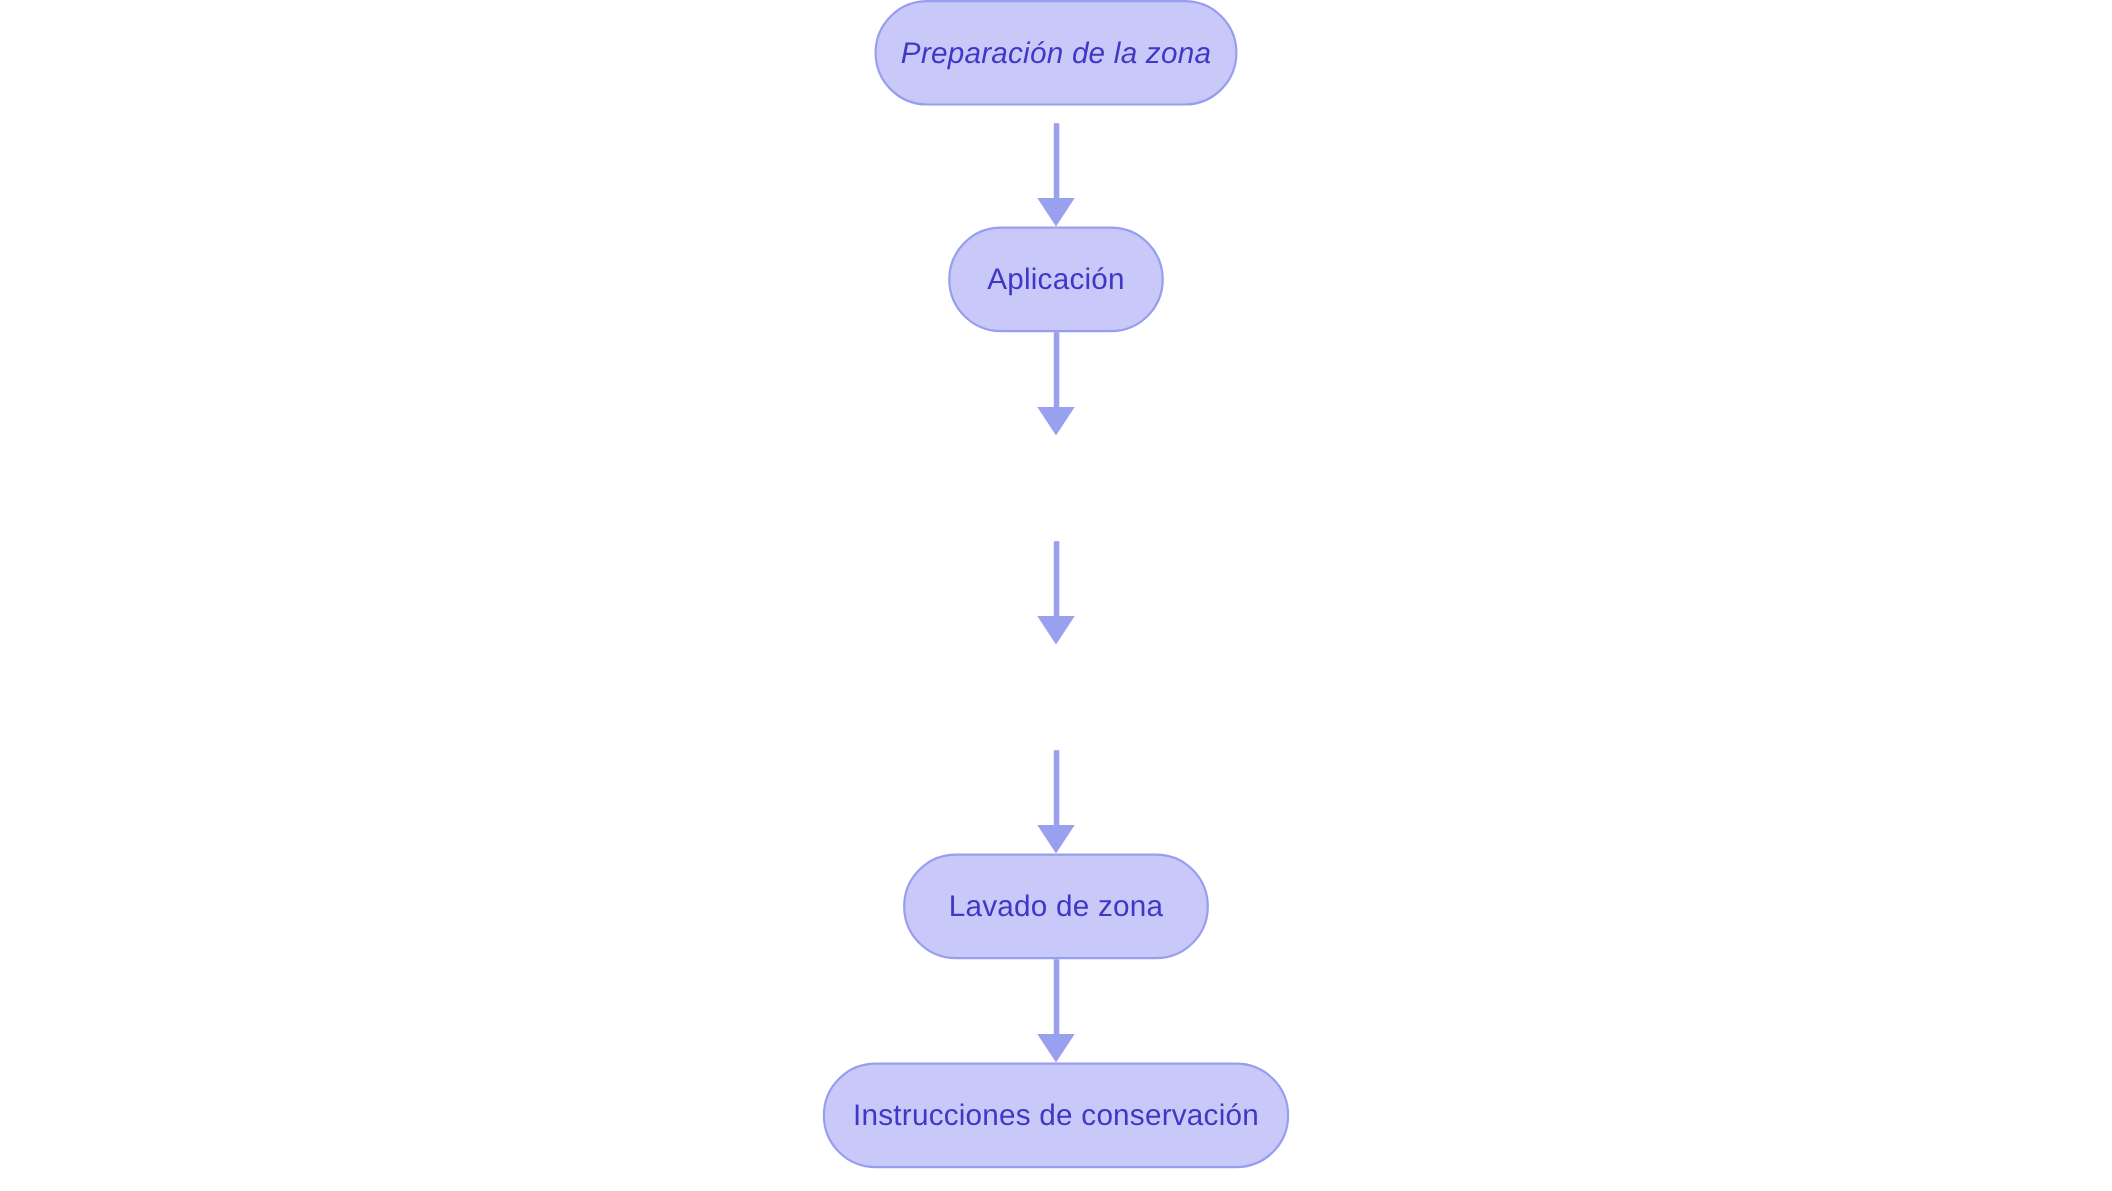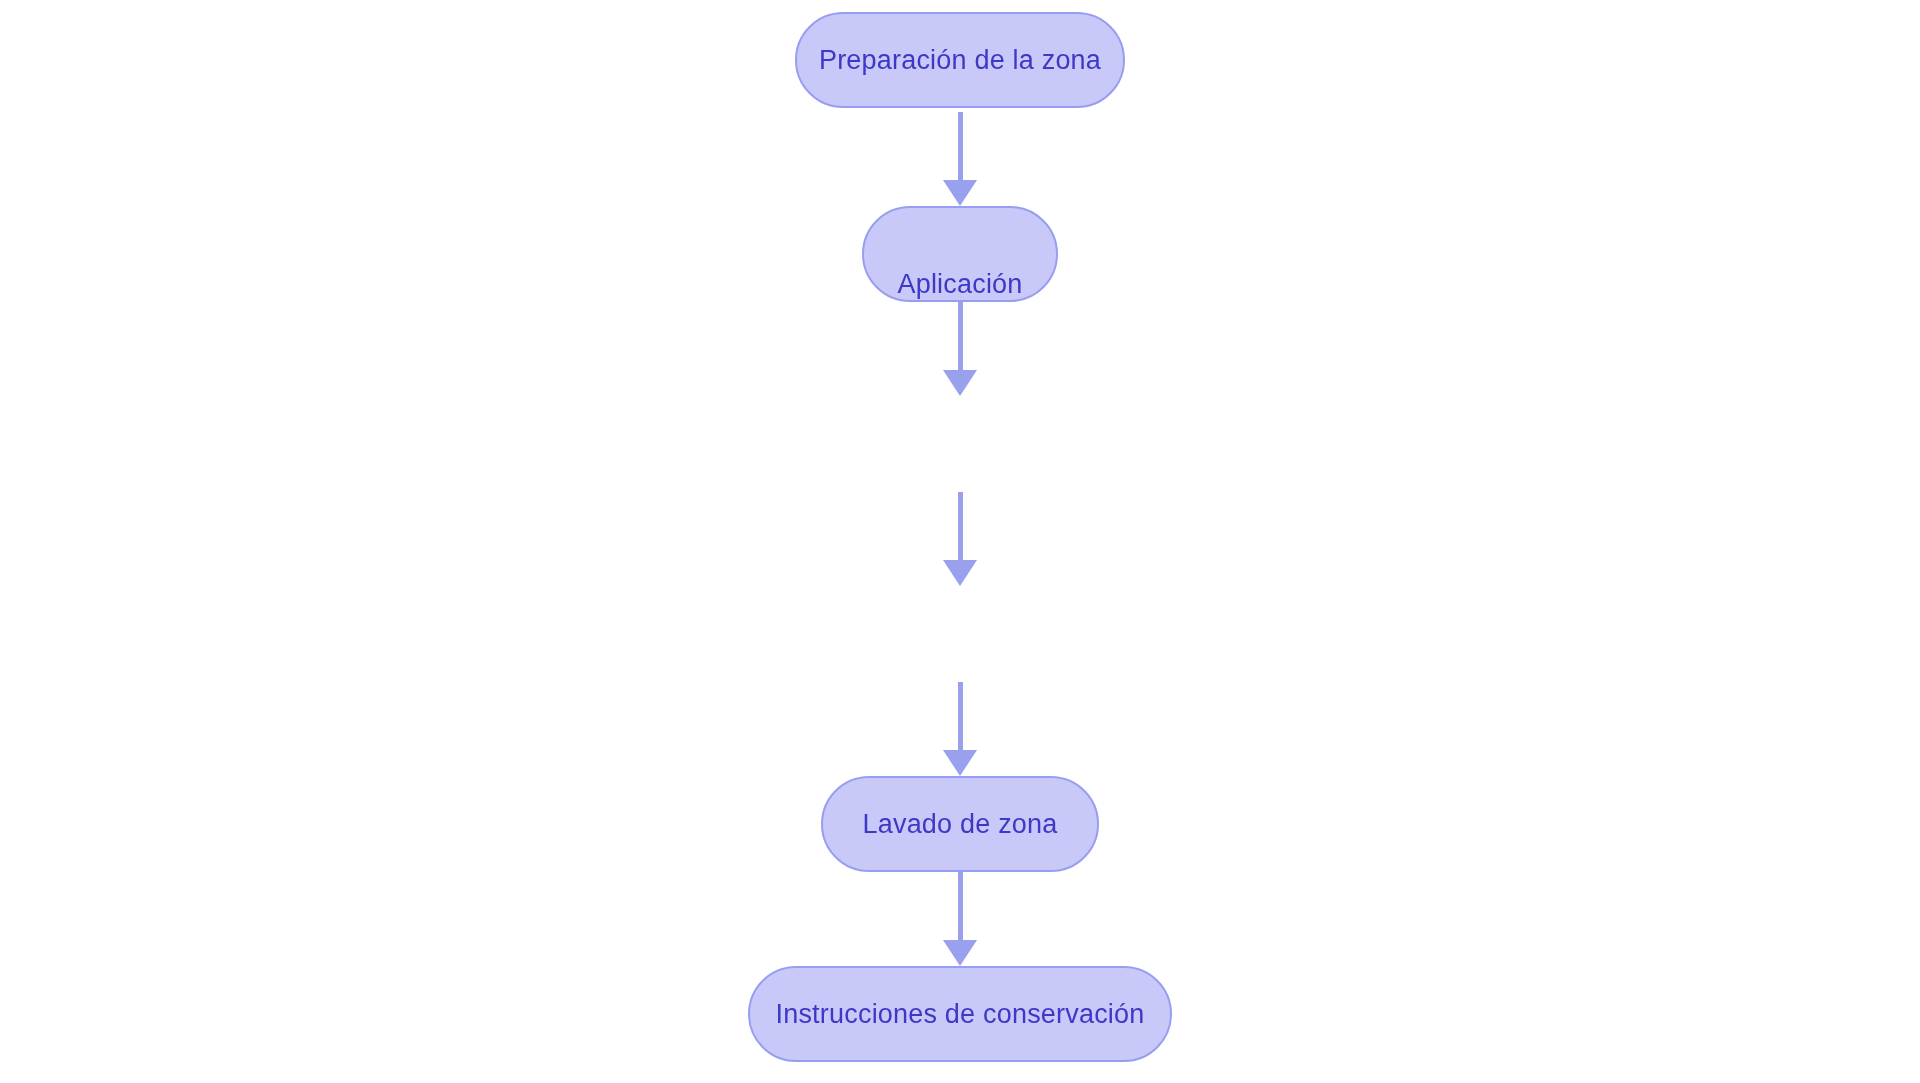--- a/index.html
+++ b/index.html
@@ -28,22 +28,22 @@
     background: var(--node-fill);
     border: 2px solid var(--node-border);
     display: flex;
     align-items: center;
     justify-content: center;
     color: var(--text);
     font-size: 27px;
     white-space: nowrap;
     letter-spacing: 0.2px;
   }
-  .node.n1 { top: 12px;  width: 330px; }
-  .node.n2 { top: 206px; width: 196px; align-items: flex-end; }
+  .node.n1 { top: 0;  width: 330px; font-style: italic; }
+  .node.n2 { top: 206px; width: 196px; }
   .node.n3 { top: 396px; width: 202px; }
   .node.n4 { top: 586px; width: 318px; }
   .node.n5 { top: 776px; width: 278px; }
   .node.n6 { top: 966px; width: 424px; }
 
   .arrow {
     position: absolute;
     left: 960px;
     transform: translateX(-50%);
     width: 34px;

